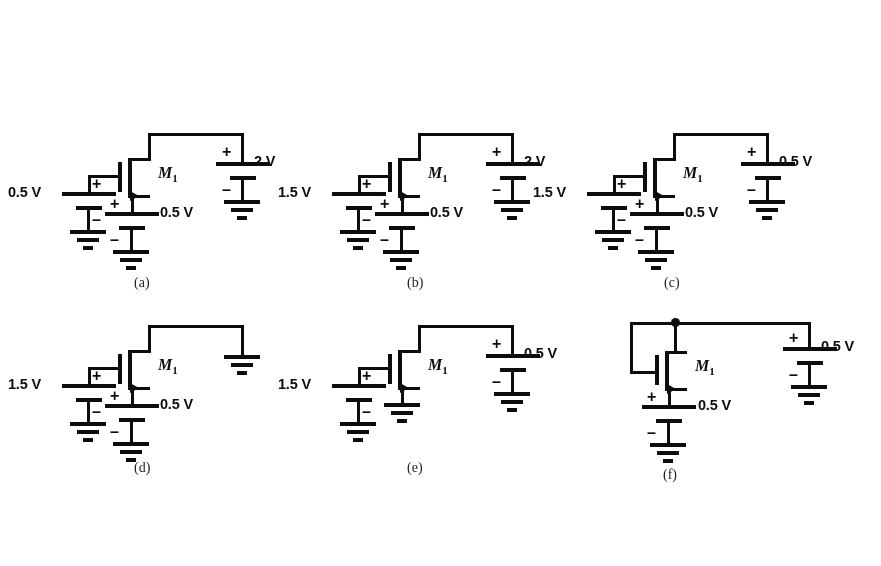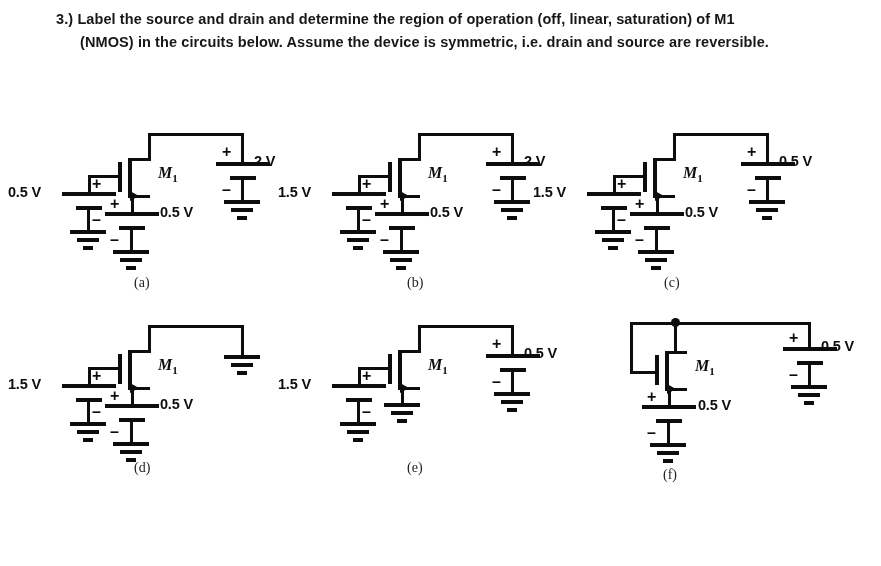--- a/index.html
+++ b/index.html
@@ -57,26 +57,20 @@
       font-family:"Liberation Serif", serif;white-space:nowrap;}
   .mlabel sub{font-size:11px;font-style:normal;font-weight:800;}
 
   .node{position:absolute;width:9px;height:9px;border-radius:50%;background:#0d0d0d;}
 </style>
 </head>
 <body>
 
 <div id="page">
 
-  <div class="problem">
-    <span class="body">
-      <span class="num">3.)</span>
-      <span>Label the source and drain and determine the region of operation (off, linear, saturation) of M1 (NMOS) in the circuits below. Assume the device is symmetric, i.e. drain and source are reversible.</span>
-    </span>
-  </div>
 
   <div class="panel" style="left:0px;top:120px;width:300px;height:180px;">
 
     <div class="w wh" style="left:148px;top:13px;width:96px;"></div>
     <div class="w wv" style="left:148px;top:13px;height:28px;"></div>
     <div class="w wv" style="left:241px;top:13px;height:30px;"></div>
 
     <div class="fet" style="left:118px;top:38px;width:36px;height:46px;">
       <div class="gbar" style="left:0px;top:4px;height:30px;"></div>
       <div class="cbar" style="left:10px;top:0px;height:40px;"></div>

